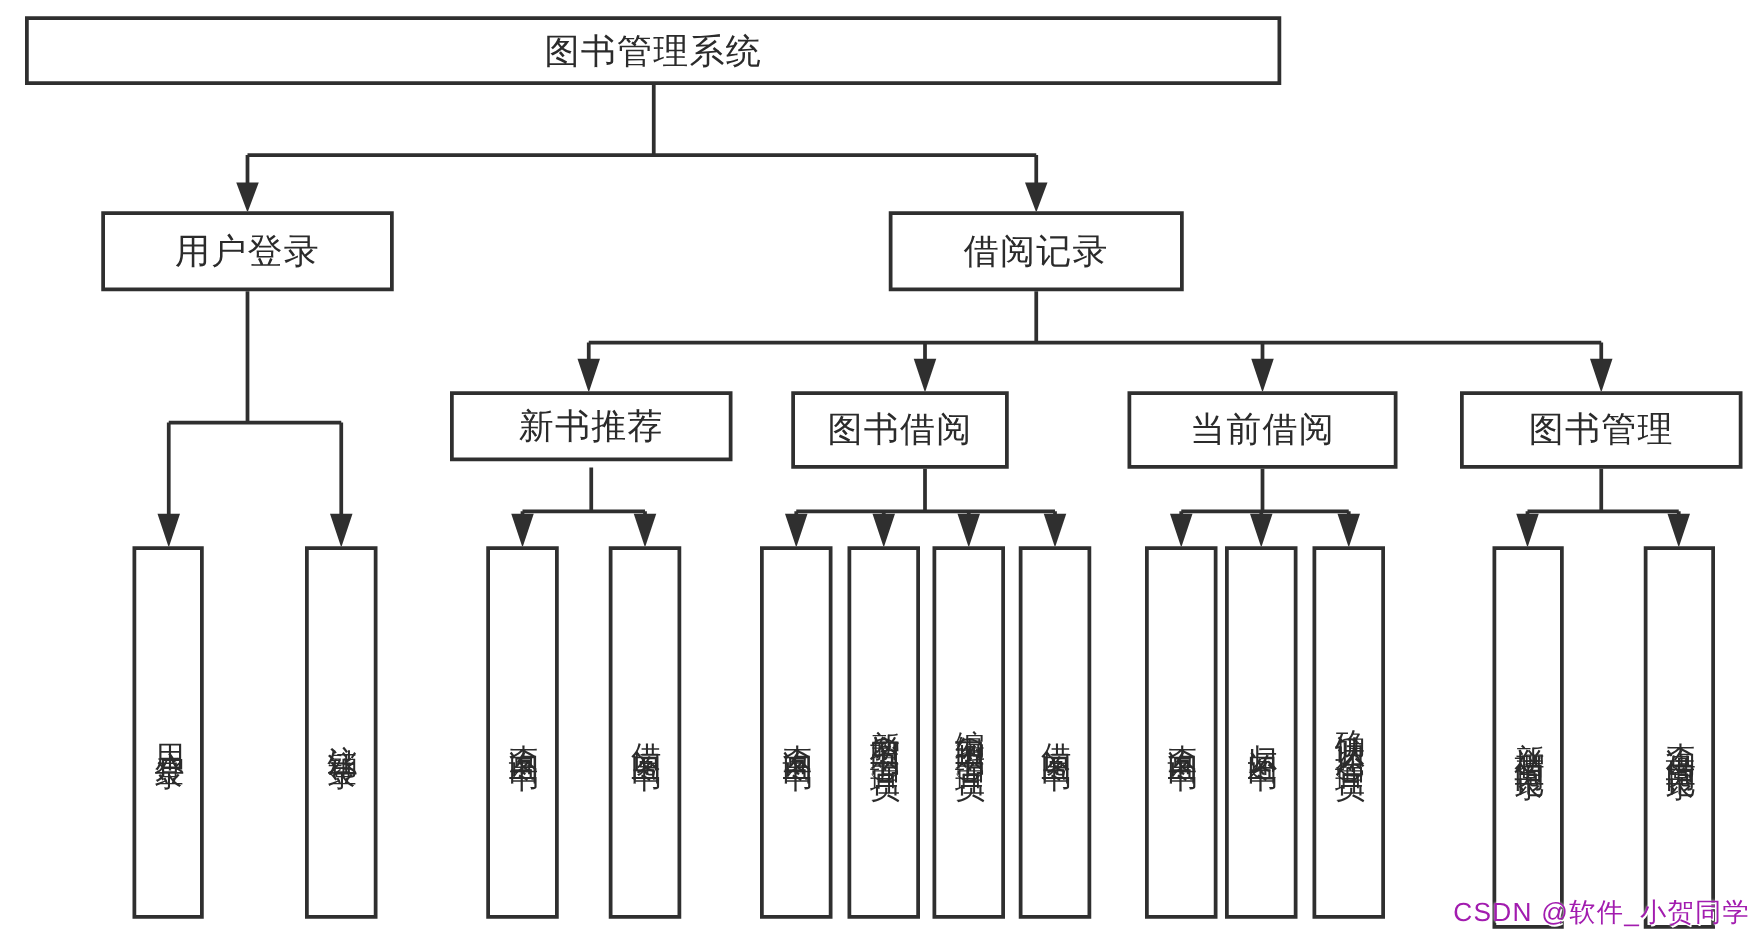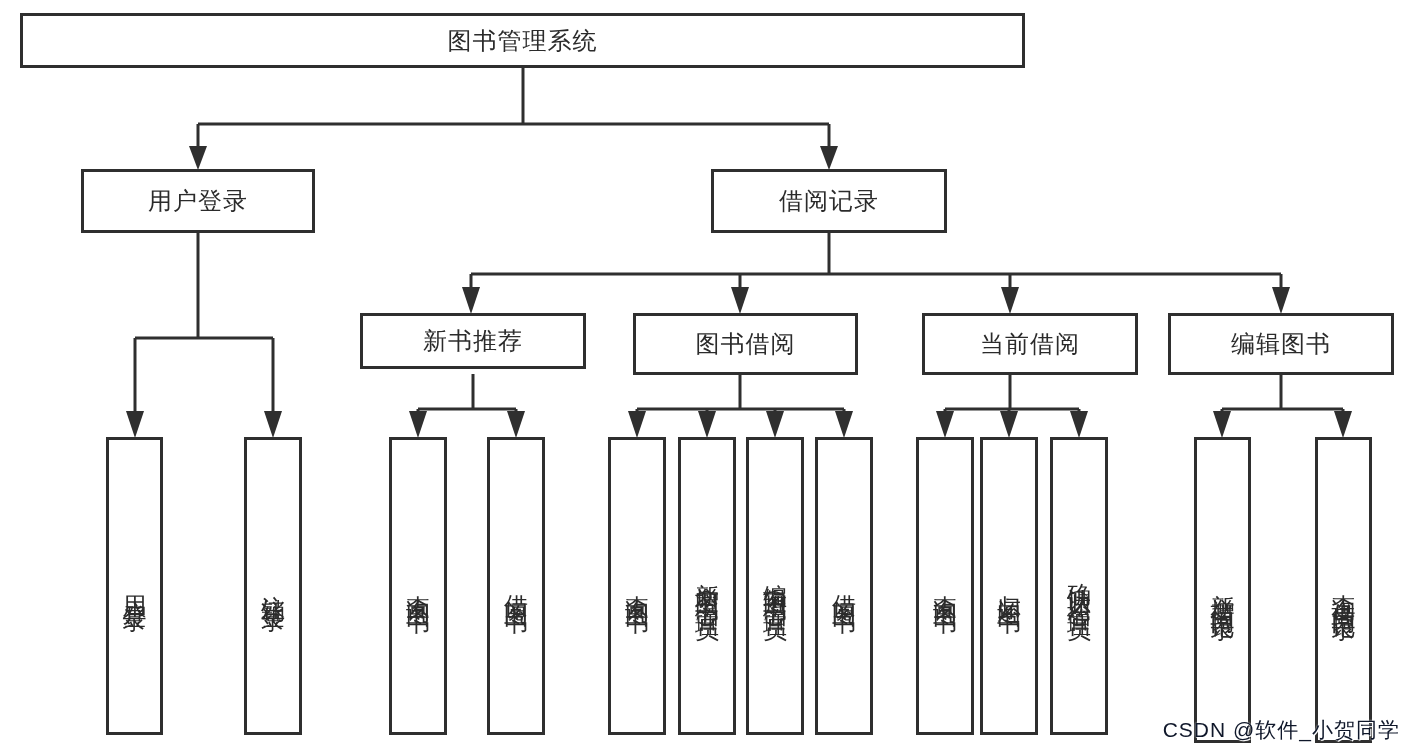--- a/index.html
+++ b/index.html
@@ -26,38 +26,38 @@
     box-sizing: border-box;
     background: #ffffff;
     border: 3px solid #2f2f2f;
     display: flex;
     align-items: center;
     justify-content: center;
     z-index: 2;
     color: #2b2b2b;
   }
   .head {
-    font-size: 24px;
+    font-size: 28px;
     letter-spacing: 1px;
   }
   .leaf {
     font-size: 24px;
   }
   .leaf .vtext {
     writing-mode: vertical-rl;
     text-orientation: mixed;
     letter-spacing: 5px;
     line-height: 1;
   }
   .watermark {
     position: absolute;
     right: 5px;
     top: 716px;
     font-size: 21px;
-    color: #0f172a;
+    color: #a21caf;
     letter-spacing: 1px;
     text-shadow: 0 0 2px #ffffff, 1px 1px 0 #ffffff;
     z-index: 5;
     white-space: nowrap;
   }
 </style>
 </head>
 <body>
 
 <div class="canvas">
@@ -145,28 +145,28 @@
   <div class="node head" style="left:81px; top:169px; width:234px; height:64px;">
     <span>用户登录</span>
   </div>
   <div class="node head" style="left:711px; top:169px; width:236px; height:64px;">
     <span>借阅记录</span>
   </div>
 
   <div class="node head" style="left:360px; top:313px; width:226px; height:56px;">
     <span>新书推荐</span>
   </div>
-  <div class="node head" style="left:633px; top:313px; width:225px; height:62px;">
+  <div class="node head" style="left:633px; top:313px; width:174px; height:62px;">
     <span>图书借阅</span>
   </div>
-  <div class="node head" style="left:902px; top:313px; width:216px; height:62px;margin-left:20px;">
+  <div class="node head" style="left:902px; top:313px; width:216px; height:62px;">
     <span>当前借阅</span>
   </div>
   <div class="node head" style="left:1168px; top:313px; width:226px; height:62px;">
-    <span>编辑图书</span>
+    <span>图书管理</span>
   </div>
 
   <div class="node leaf" style="left:106px; top:437px; width:57px; height:298px;">
     <span class="vtext">用户登录</span>
   </div>
   <div class="node leaf" style="left:244px; top:437px; width:58px; height:298px;">
     <span class="vtext">注销登录</span>
   </div>
 
   <div class="node leaf" style="left:389px; top:437px; width:58px; height:298px;">

